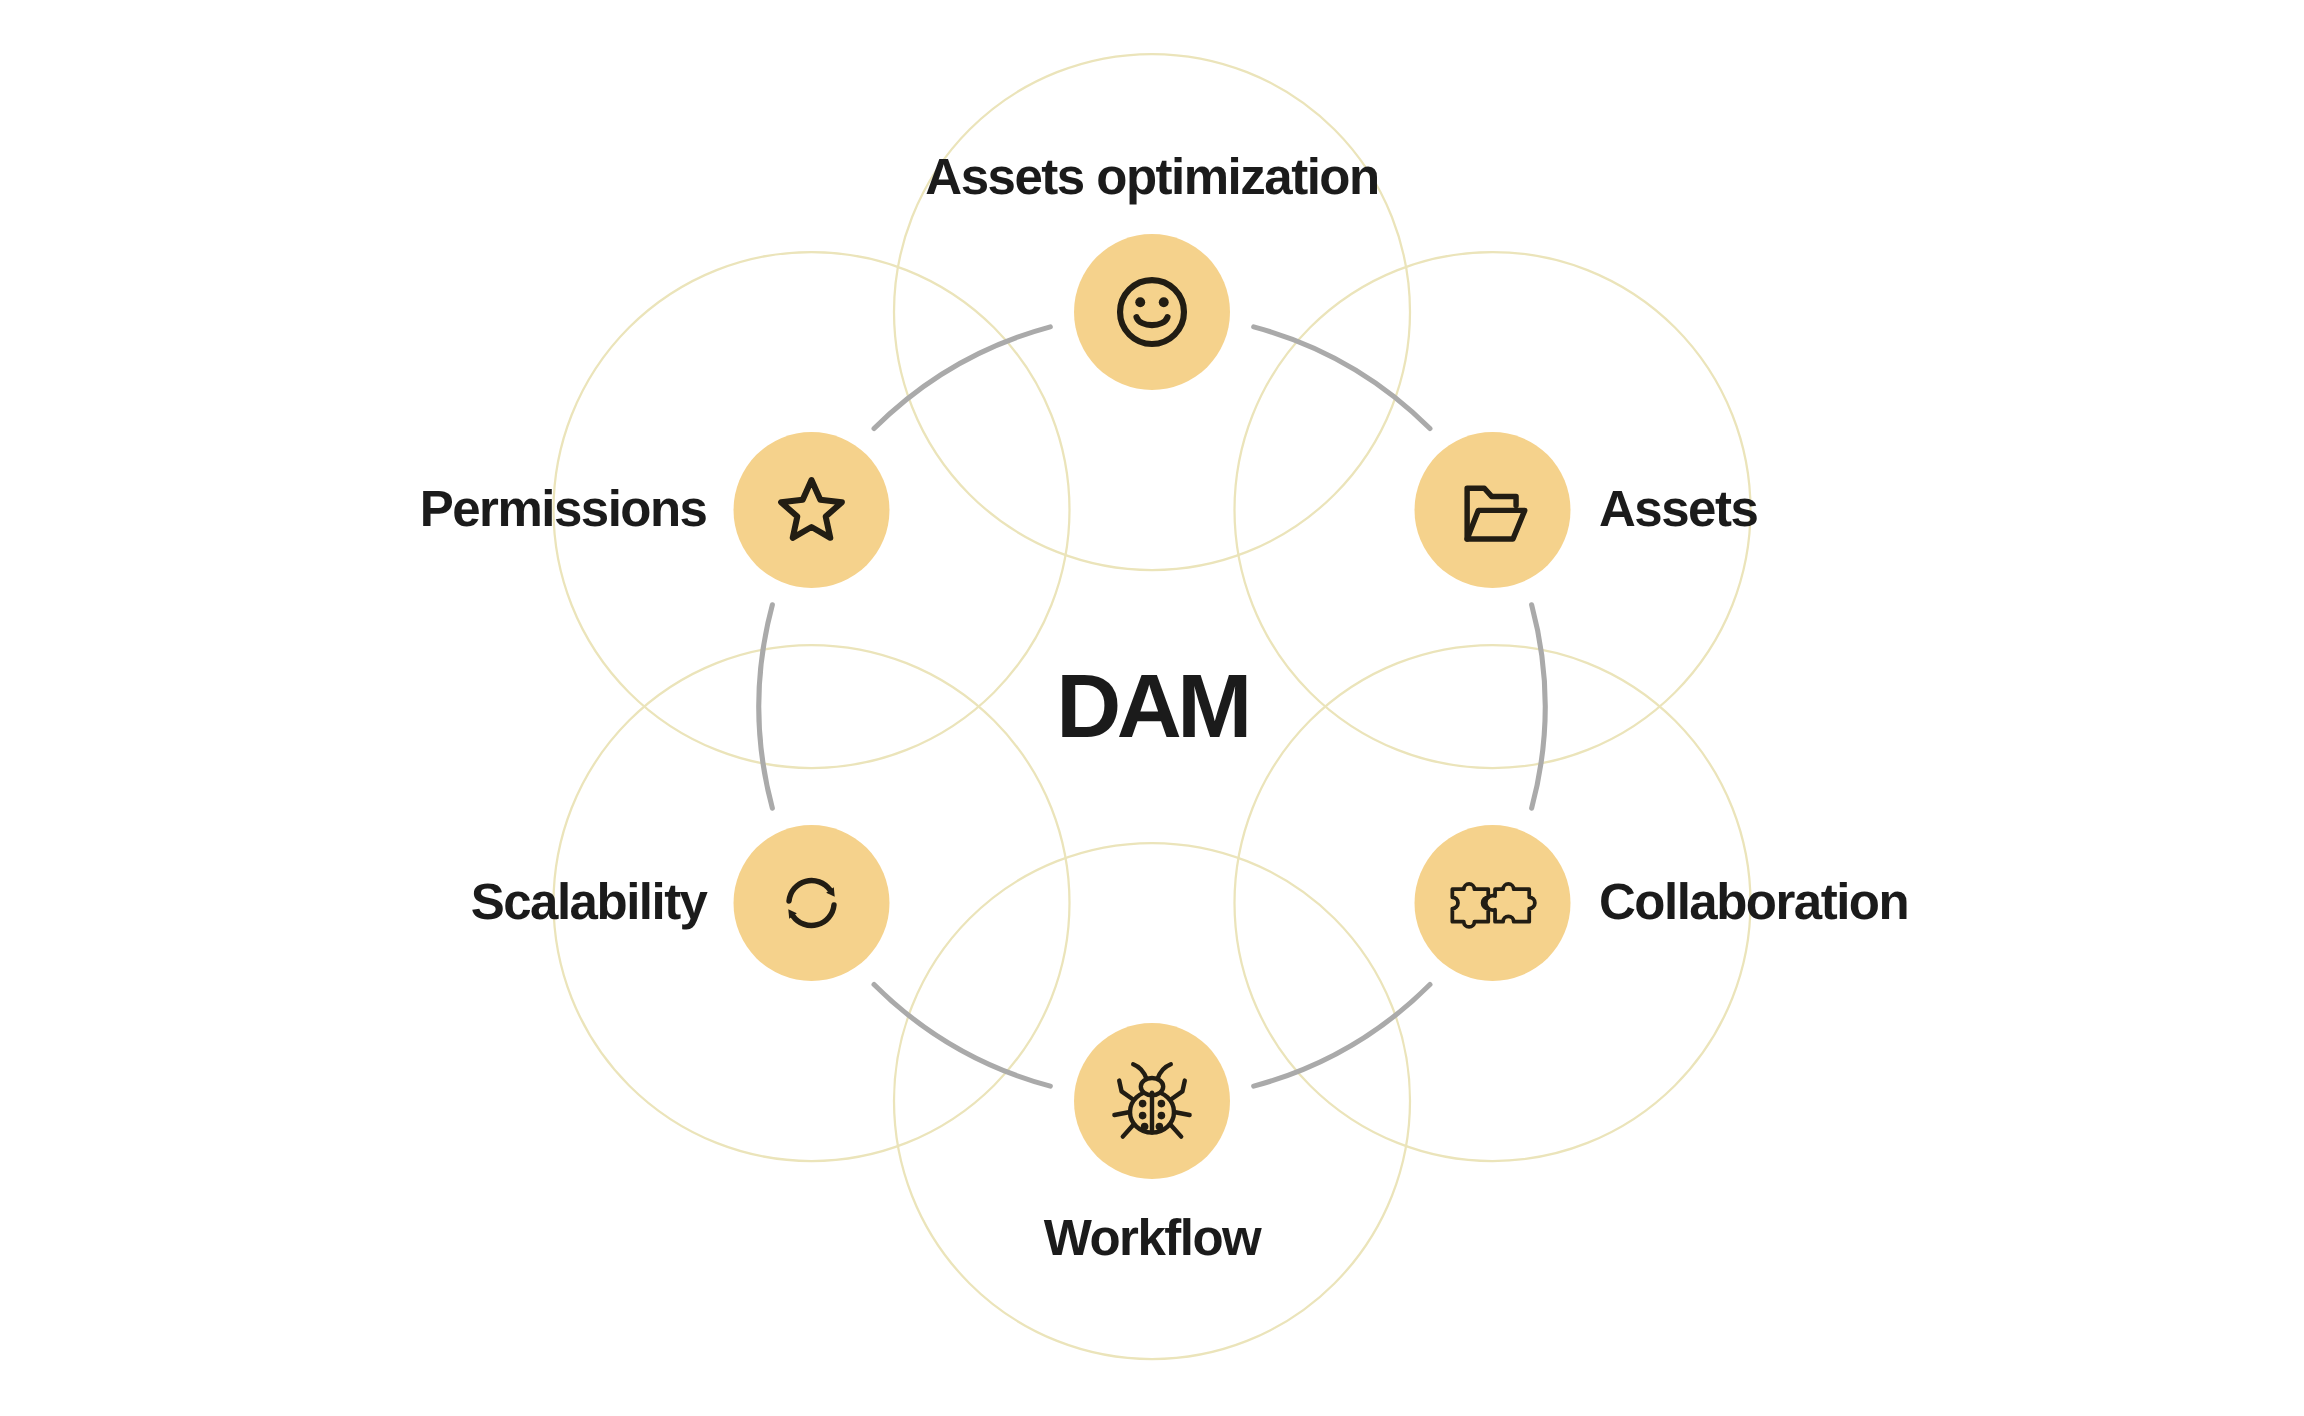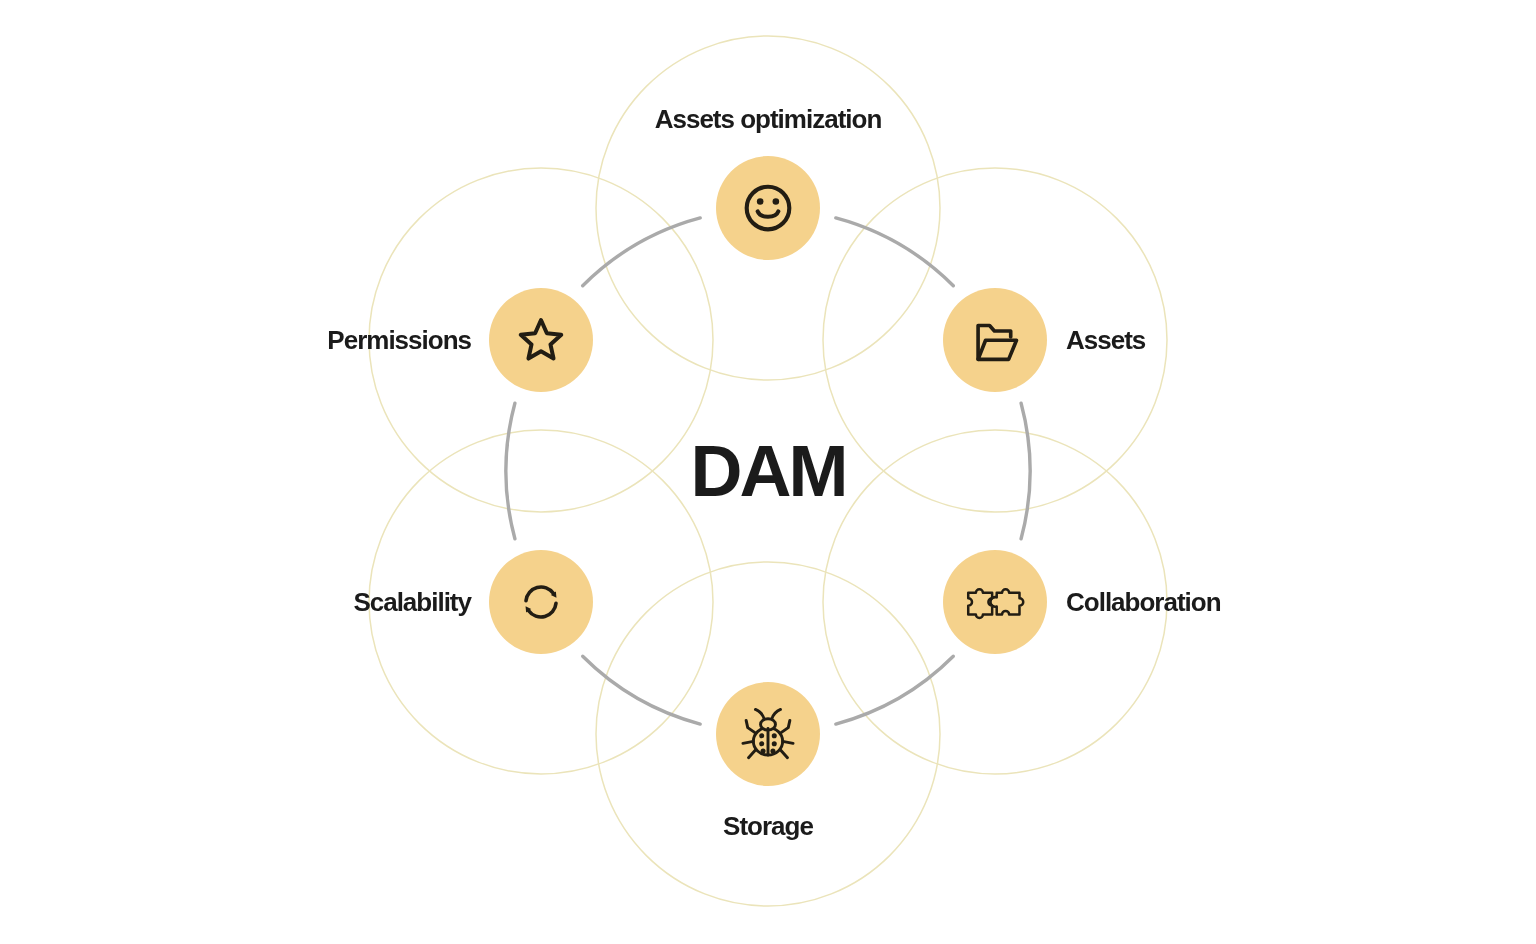--- a/index.html
+++ b/index.html
@@ -35,31 +35,31 @@
     width:104px;height:104px;border-radius:50%;
     background:var(--node-fill);
     display:flex;align-items:center;justify-content:center;
   }
   .bubble svg{display:block;}
   .icon-line{fill:none;stroke:var(--icon-stroke);stroke-linecap:round;stroke-linejoin:round;}
   .icon-fill{fill:var(--icon-stroke);stroke:none;}
   .icon-mask{fill:var(--node-fill);stroke:var(--icon-stroke);stroke-linecap:round;stroke-linejoin:round;}
   .label{
     position:absolute;white-space:nowrap;
-    font-weight:700;font-size:26px;letter-spacing:-1px;
+    font-weight:700;font-size:34px;letter-spacing:-1px;
     color:var(--text);
   }
   .label-top{left:0;top:-89px;transform:translate(-50%,-50%);}
   .label-bottom{left:0;top:92px;transform:translate(-50%,-50%);}
   .label-right{left:71px;top:0;transform:translateY(-50%);}
   .label-left{right:70px;top:0;transform:translateY(-50%);text-align:right;}
   .title{
     position:absolute;left:768px;top:471px;
     transform:translate(-50%,-50%);
-    font-size:72px;font-weight:800;letter-spacing:-3px;
+    font-size:60px;font-weight:800;letter-spacing:-3px;
     color:var(--text);
   }
 </style>
 </head>
 <body>
 
 <div class="canvas">
 
   <svg class="bg-layer" width="1536" height="944" viewBox="0 0 1536 944">
     <circle class="halo" cx="768" cy="208" r="172"></circle>
@@ -126,21 +126,21 @@
         <ellipse class="icon-mask" cx="24" cy="16.8" rx="5.6" ry="4.3" stroke-width="2.2"></ellipse>
         <path class="icon-line" stroke-width="2.2" d="M24 19.8 V39.8"></path>
         <circle class="icon-fill" cx="19.3" cy="25.3" r="1.9"></circle>
         <circle class="icon-fill" cx="28.7" cy="25.3" r="1.9"></circle>
         <circle class="icon-fill" cx="19.3" cy="31.3" r="1.9"></circle>
         <circle class="icon-fill" cx="28.7" cy="31.3" r="1.9"></circle>
         <circle class="icon-fill" cx="20.3" cy="36.8" r="1.9"></circle>
         <circle class="icon-fill" cx="27.7" cy="36.8" r="1.9"></circle>
       </svg>
     </div>
-    <div class="label label-bottom">Storage</div>
+    <div class="label label-bottom">Workflow</div>
   </div>
 
   <div class="node n-scal">
     <div class="bubble">
       <svg width="58" height="58" viewBox="0 0 48 48">
         <path class="icon-line" d="M11.6 22.9 A12.5 12.5 0 0 1 34.2 16.8" stroke-width="3"></path>
         <polygon class="icon-fill" points="36.8 20.5, 32.1 18.3, 36.3 15.3"></polygon>
         <path class="icon-line" d="M36.4 25.1 A12.5 12.5 0 0 1 13.8 31.2" stroke-width="3"></path>
         <polygon class="icon-fill" points="11.2 27.5, 15.9 29.7, 11.7 32.7"></polygon>
       </svg>

